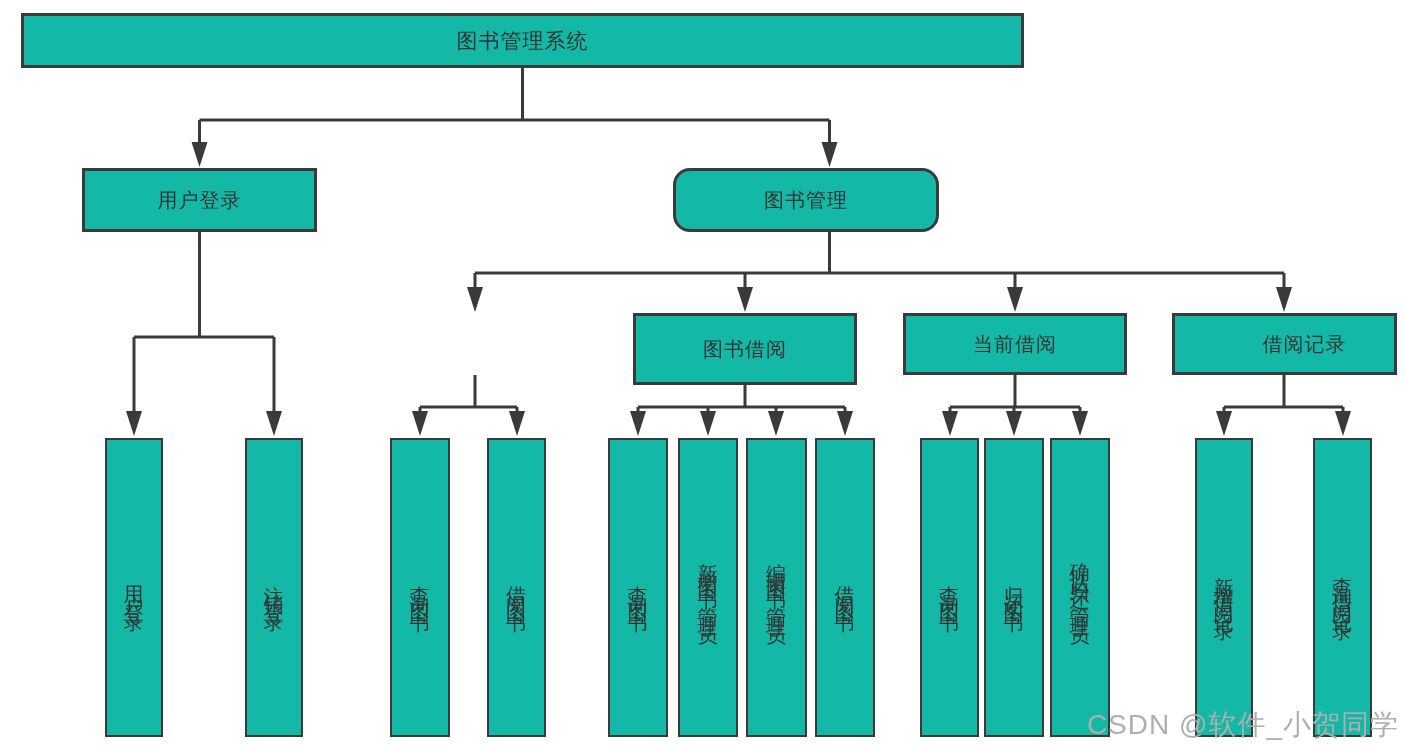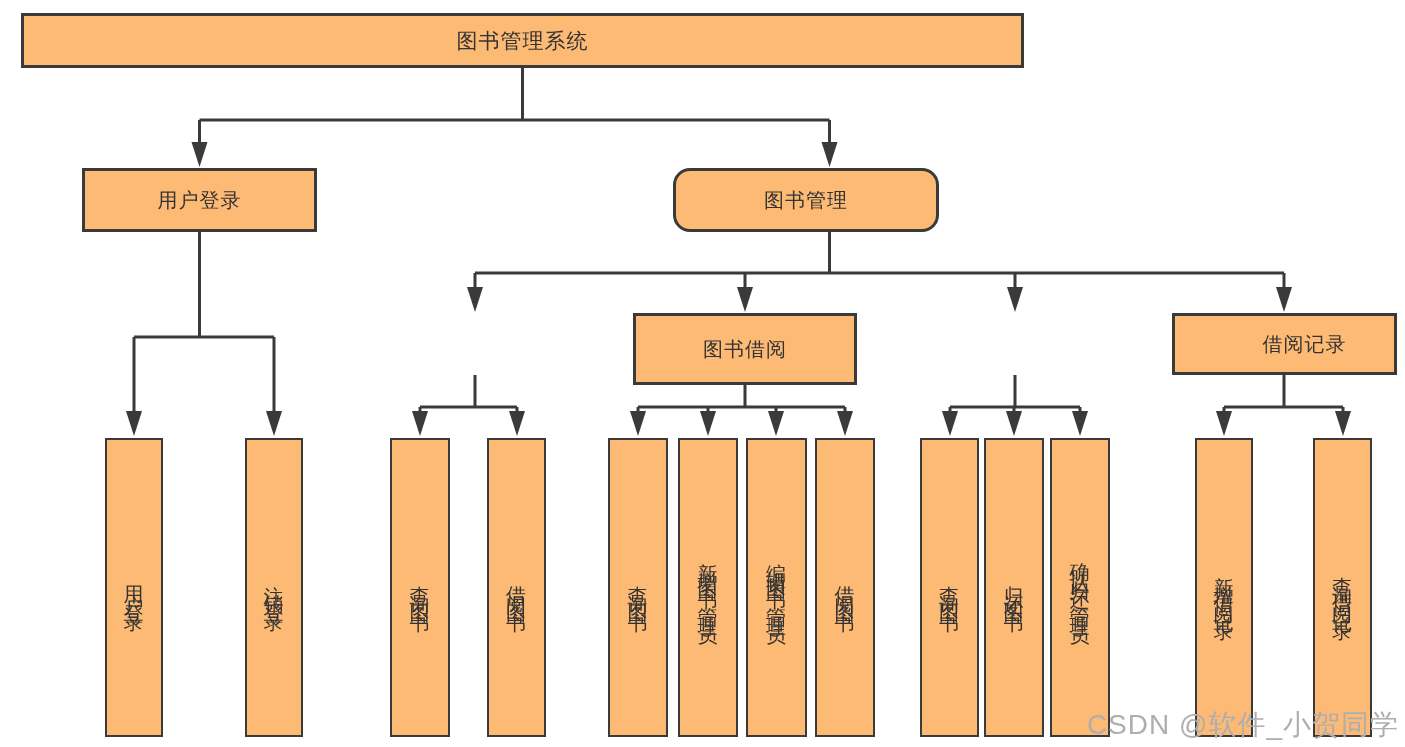--- a/index.html
+++ b/index.html
@@ -13,21 +13,21 @@
   }
   #connectors {
     position: absolute;
     left: 0; top: 0;
     width: 1405px; height: 747px;
     z-index: 1;
   }
   .box {
     position: absolute;
     box-sizing: border-box;
-    background: #fdba74;
+    background: #14b8a6;
     border: 3px solid #3a3a3a;
     display: flex;
     align-items: center;
     justify-content: center;
     z-index: 2;
   }
   .box .hlabel {
     font-size: 20px;
     color: #333333;
     letter-spacing: 1px;
@@ -112,20 +112,23 @@
   <div class="box" style="left:82px; top:168px; width:235px; height:64px;">
     <span class="hlabel">用户登录</span>
   </div>
   <div class="box" style="left:673px; top:168px; width:266px; height:64px;border-radius:17px;">
     <span class="hlabel">图书管理</span>
   </div>
 
   <div class="box" style="left:633px; top:313px; width:224px; height:72px;">
     <span class="hlabel">图书借阅</span>
   </div>
+  <div class="box" style="left:903px; top:313px; width:224px; height:62px;">
+    <span class="hlabel">当前借阅</span>
+  </div>
   <div class="box" style="left:1172px; top:313px; width:225px; height:62px;padding-left:40px;">
     <span class="hlabel">借阅记录</span>
   </div>
 
   <div class="box leaf" style="left:105px; top:438px; width:58px; height:299px;">
     <span class="vtext">用户登录</span>
   </div>
   <div class="box leaf" style="left:245px; top:438px; width:58px; height:299px;">
     <span class="vtext">注销登录</span>
   </div>

